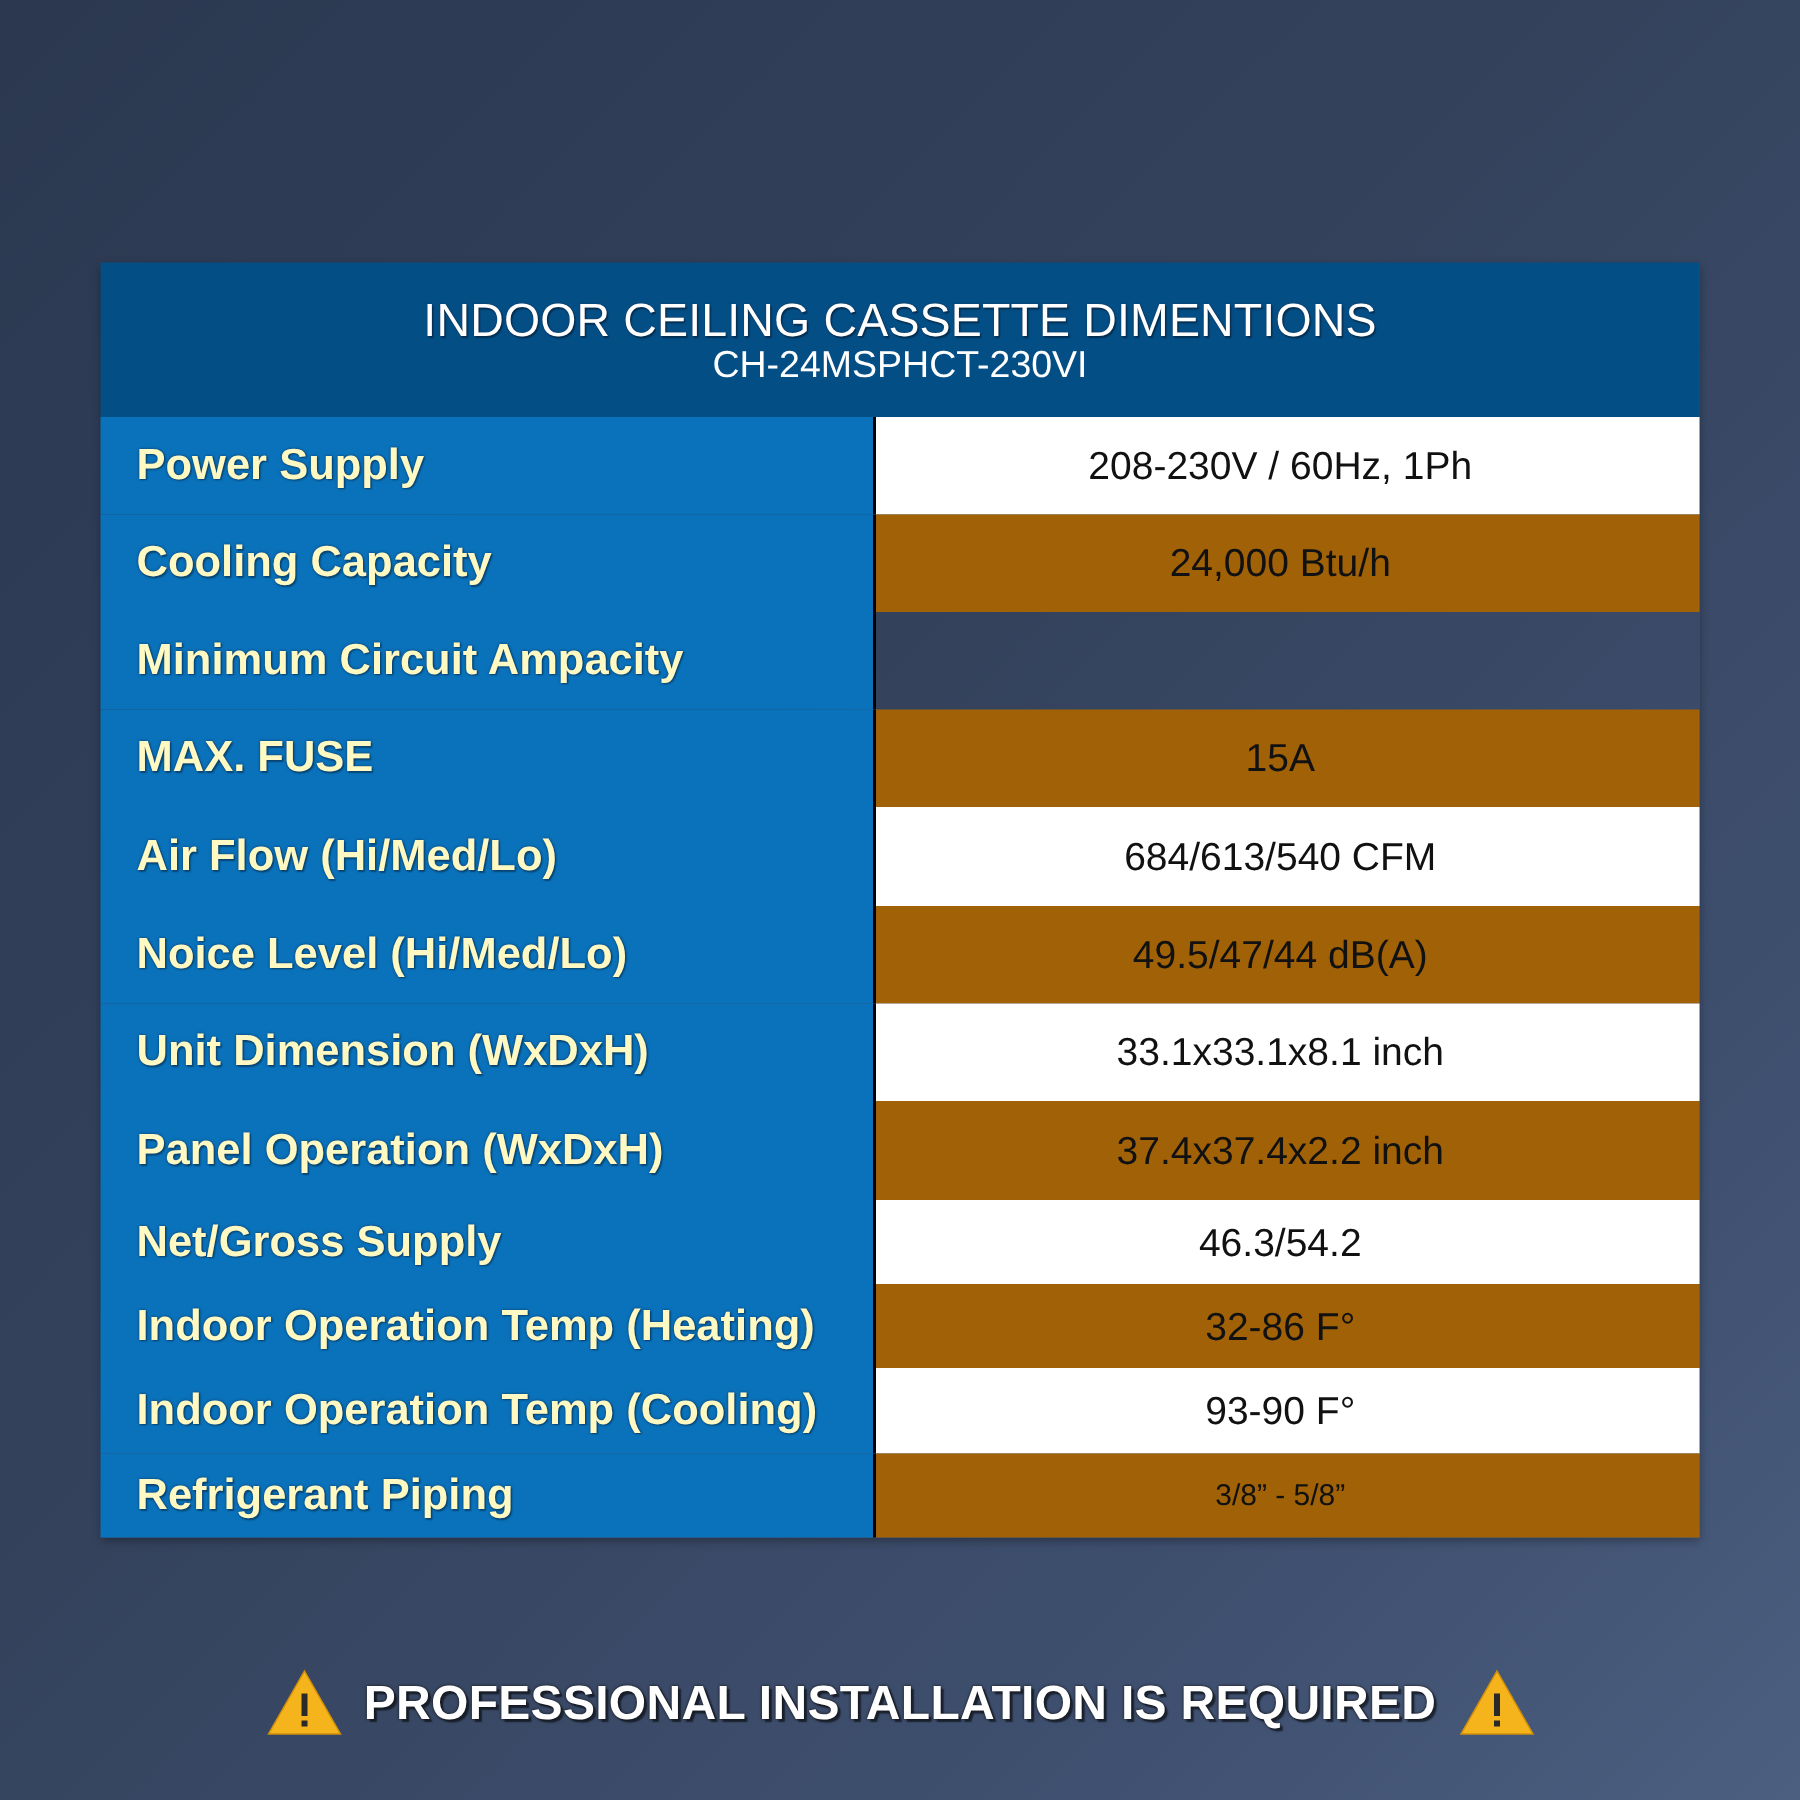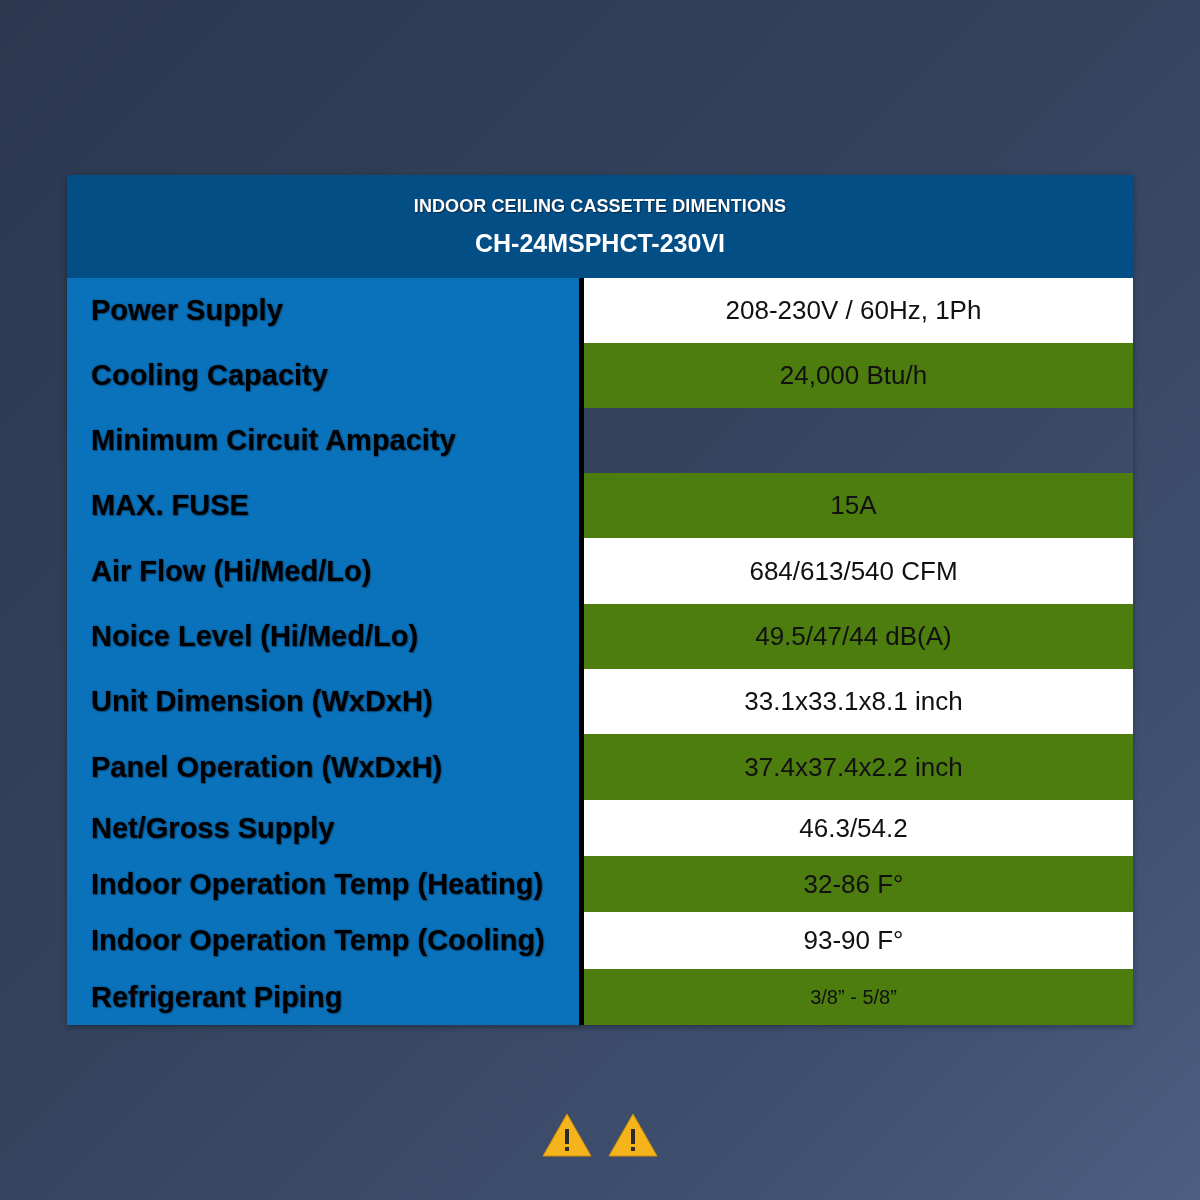--- a/index.html
+++ b/index.html
@@ -11,45 +11,45 @@
     .spec-table {
       position: absolute; left: 67px; top: 175px; width: 1066px; height: 850px;
       box-shadow: 0 2px 6px rgba(0,0,0,0.35);
     }
     .table-header {
       position: absolute; left: 0; top: 0; width: 1066px; height: 103px;
       background: #044e86; color: #fff; text-align: center;
     }
     .table-title {
       position: absolute; left: 0; right: 0; top: 21px;
-      font-size: 18px; font-weight: bold; letter-spacing: 0.1px;
+      font-size: 31px; font-weight: normal; letter-spacing: 0.1px;
       text-shadow: 0 0 1px #1b2e4a, 1px 1px 1px rgba(0,0,0,0.4);
     }
     .table-subtitle {
       position: absolute; left: 0; right: 0; top: 54px;
-      font-size: 25px; font-weight: bold;
+      font-size: 25px; font-weight: normal;
     }
     .rows {
       position: absolute; left: 0; top: 103px; width: 1066px;
     }
     .row { position: absolute; left: 0; width: 1066px; display: flex; }
     .row .label {
-      width: 517px; height: 100%; background: #0a72bb; color: #000000;
+      width: 517px; height: 100%; background: #0a72bb; color: #fef9c3;
       font-weight: bold; font-size: 29px; display: flex; align-items: center;
       padding-left: 24px; box-sizing: border-box; white-space: nowrap;
       text-shadow: 0 0 2px #0d3a66, 1px 1px 1px rgba(0,0,0,0.35);
-      border-right: 5px solid #000000;
+      border-right: 2px solid #000000;
     }
     .row .value {
       flex: 1; height: 100%; color: #111; font-size: 26px;
       display: flex; align-items: center; justify-content: center;
       padding-right: 10px; box-sizing: border-box;
     }
     .row.odd .value { background: #ffffff; }
-    .row.even .value { background: #4d7c0f; }
+    .row.even .value { background: #a16207; }
     .footer-warning {
       position: absolute; left: 0; right: 0; top: 1110px; height: 50px;
       display: flex; align-items: center; justify-content: center; gap: 14px;
     }
     .warning-text {
       color: #fff; font-weight: bold; font-size: 32px; letter-spacing: 0.2px;
       text-shadow: 0 0 2px #111, 2px 2px 1px rgba(0,0,0,0.55);
       white-space: nowrap;
     }
     .warn-icon { width: 52px; height: 46px; display: block; }
@@ -112,18 +112,19 @@
     </div>
   </div>
 </div>
 
 <div class="footer-warning">
   <svg class="warn-icon" viewBox="0 0 52 46">
     <polygon points="26,2 50,44 2,44" fill="#f6b41c" stroke="#d08f0a" stroke-width="1"></polygon>
     <rect x="24" y="17" width="4" height="15" fill="#2a2a2a"></rect>
     <rect x="24" y="35" width="4" height="4" fill="#2a2a2a"></rect>
   </svg>
+  <span class="warning-text">PROFESSIONAL INSTALLATION IS REQUIRED</span>
   <svg class="warn-icon" viewBox="0 0 52 46">
     <polygon points="26,2 50,44 2,44" fill="#f6b41c" stroke="#d08f0a" stroke-width="1"></polygon>
     <rect x="24" y="17" width="4" height="15" fill="#2a2a2a"></rect>
     <rect x="24" y="35" width="4" height="4" fill="#2a2a2a"></rect>
   </svg>
 </div>
 
 </body></html>

